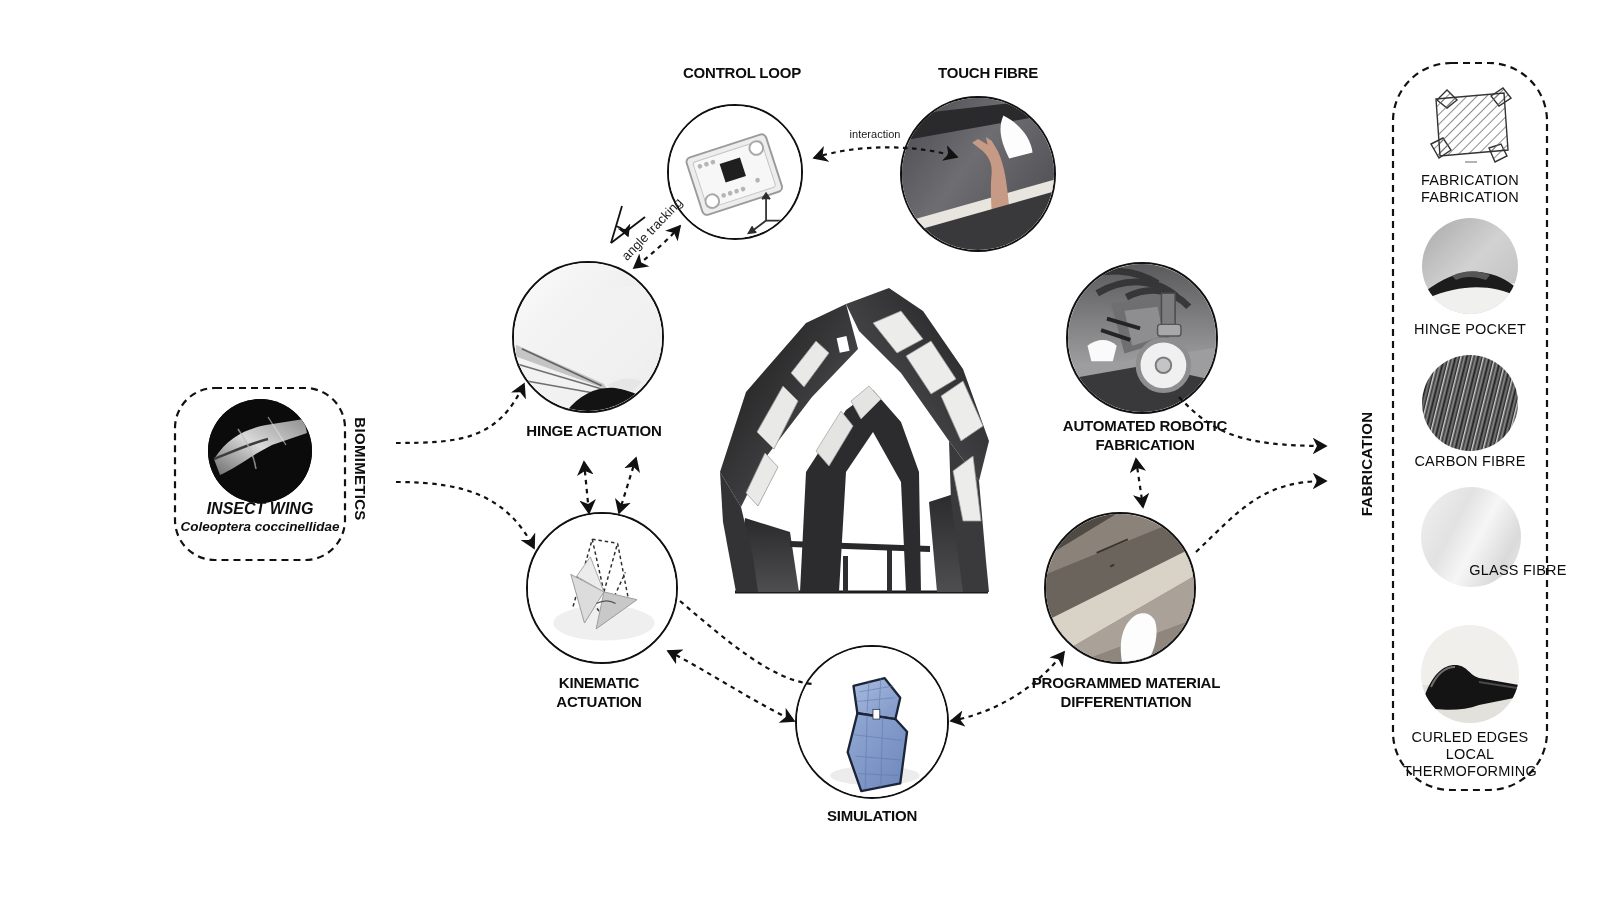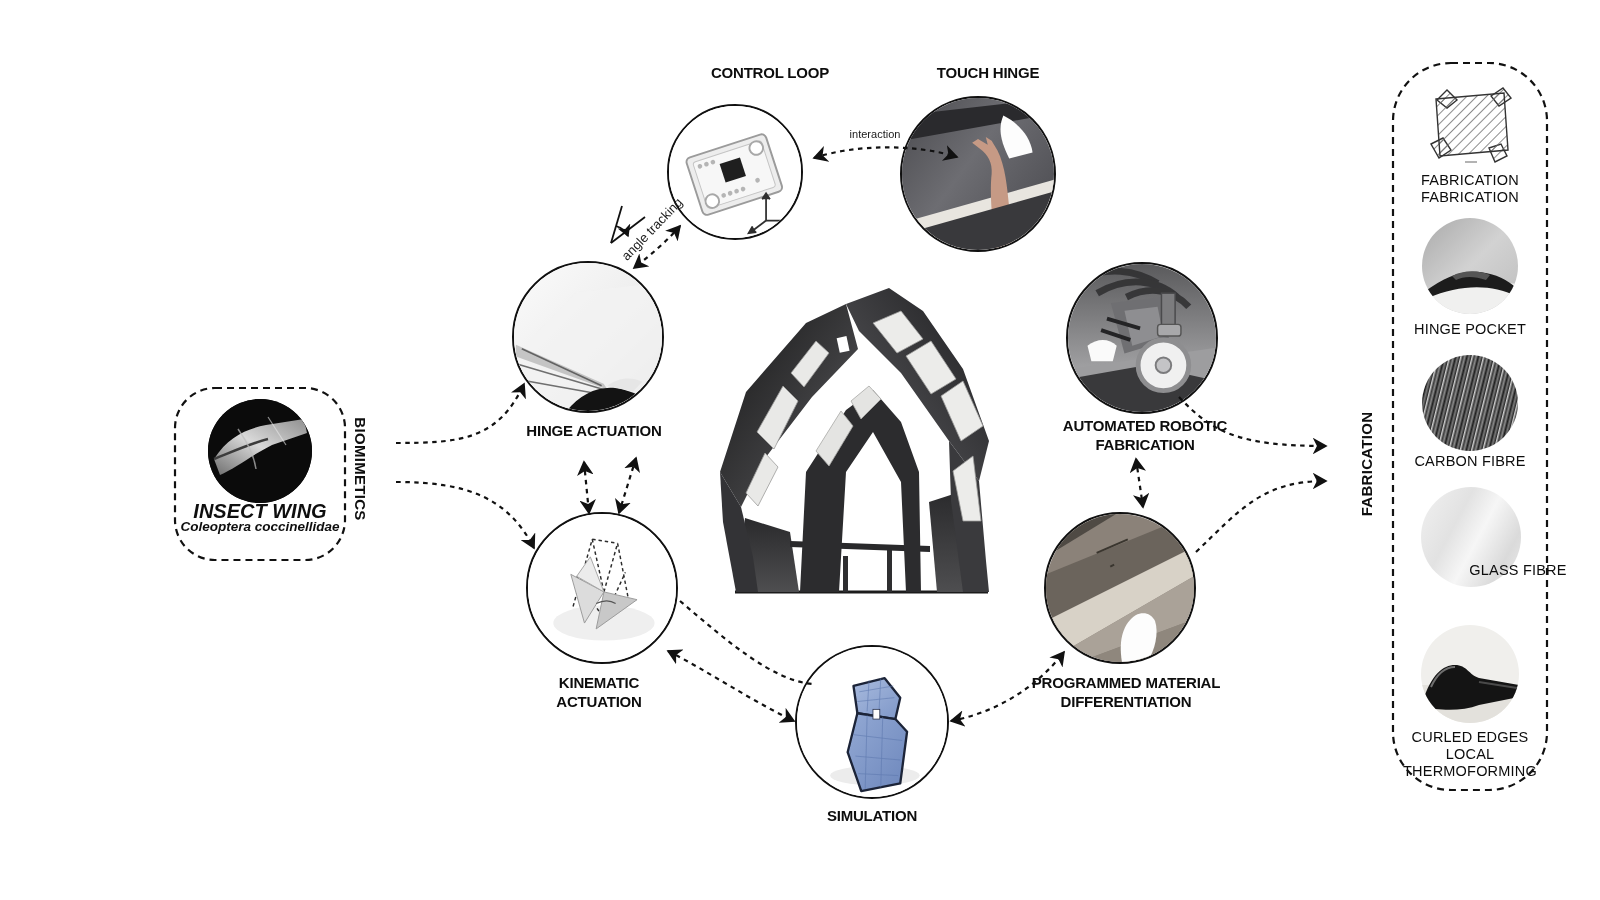--- a/index.html
+++ b/index.html
@@ -16,21 +16,21 @@
   .lbl.small{font-size:11px;font-weight:normal;color:#1a1a1a;letter-spacing:0;}
   .lbl.panel{font-weight:normal;font-size:14.5px;letter-spacing:0.2px;}
   .vlabel{position:absolute;white-space:nowrap;font-weight:bold;font-size:15px;
           letter-spacing:0.3px;z-index:5;}
   .vlabel.cw{transform:translate(-50%,-50%) rotate(90deg);}
   .vlabel.ccw{transform:translate(-50%,-50%) rotate(-90deg);}
   .rot-label{position:absolute;white-space:nowrap;font-size:13px;color:#1a1a1a;z-index:5;
              transform:translate(-50%,-50%) rotate(-46deg);}
   .bio-box{position:absolute;left:175px;top:388px;width:170px;height:172px;z-index:3;}
   .bio-title{position:absolute;left:50%;top:112px;transform:translateX(-50%);
-             font-weight:bold;font-style:italic;font-size:20px;white-space:nowrap;}
+             font-weight:bold;font-style:italic;font-size:16px;white-space:nowrap;}
   .bio-sub{position:absolute;left:50%;top:131px;transform:translateX(-50%);
            font-style:italic;font-size:13.5px;white-space:nowrap;font-weight:bold;}
   .bio-img{position:absolute;left:33px;top:11px;width:104px;height:104px;border-radius:50%;
            overflow:hidden;background:#0c0c0c;}
   .panel-item-circle{position:absolute;border-radius:50%;overflow:hidden;z-index:4;}
   .tex-carbon{background:repeating-linear-gradient(104deg,#1c1c1c 0px,#787878 2px,#2e2e2e 4px,
               #cfcfcf 5px,#3b3b3b 7px,#8a8a8a 9px,#202020 11px);}
   .tex-glass{background:linear-gradient(118deg,#f1f1f1 0%,#e2e2e2 35%,#f6f6f6 55%,#dadada 80%,#ebebeb 100%);}
 </style>
 </head>
@@ -204,41 +204,41 @@
       <g stroke="#2e2e2e" stroke-width="1.8" fill="none">
         <line x1="100" y1="118" x2="100" y2="92"></line>
           <path d="M 96 96 L 100 90 L 104 96" fill="#2e2e2e"></path>
         <line x1="100" y1="118" x2="124" y2="118"></line>
           <path d="M 120 114 L 126 118 L 120 122" fill="#2e2e2e"></path>
         <line x1="100" y1="118" x2="84" y2="130"></line>
           <path d="M 86 124 L 82 131 L 90 130" fill="#2e2e2e"></path>
       </g>
     </svg>
   </div>
-  <div class="lbl" style="left:742px;top:64px;margin-left:28px;">CONTROL LOOP</div>
+  <div class="lbl" style="left:742px;top:64px;">CONTROL LOOP</div>
 
   <div class="node-circle" style="left:900px;top:96px;width:156px;height:156px;">
     <svg viewBox="0 0 156 156">
       <defs>
         <linearGradient id="tl" x1="0" y1="0" x2="1" y2="0.6">
           <stop offset="0" stop-color="#4a4a4e"></stop>
             <stop offset="0.55" stop-color="#6d6d72"></stop>
             <stop offset="1" stop-color="#55555a"></stop>
         </linearGradient>
       </defs>
       <rect width="156" height="156" fill="#8d8d90"></rect>
       <path d="M 0 120 L 156 74 L 156 156 L 0 156 Z" fill="#e8e5df"></path>
       <path d="M 0 0 L 156 0 L 156 84 L 0 128 Z" fill="url(#tl)"></path>
       <path d="M 0 18 L 156 0 L 156 16 L 0 44 Z" fill="#2a2a2d"></path>
       <path d="M 104 18 C 120 26 132 40 134 56 L 110 62 C 102 46 98 32 104 18 Z" fill="#fdfdfd"></path>
       <path d="M 96 156 C 92 120 90 96 92 78 C 93 66 88 58 80 52 L 72 46 L 78 42 L 88 48 L 86 40 L 92 44 L 98 54 C 106 70 108 92 110 112 L 114 156 Z" fill="#c69a85"></path>
       <path d="M 0 140 L 156 96 L 156 156 L 0 156 Z" fill="#39393c"></path>
     </svg>
   </div>
-  <div class="lbl" style="left:988px;top:64px;">TOUCH HINGE</div>
+  <div class="lbl" style="left:988px;top:64px;">TOUCH FIBRE</div>
   <div class="lbl small" style="left:875px;top:128px;">interaction</div>
   <div class="rot-label" style="left:652px;top:229px;">angle tracking</div>
 
   <div class="node-circle" style="left:526px;top:512px;width:152px;height:152px;">
     <svg viewBox="0 0 152 152">
       <rect width="152" height="152" fill="#fff"></rect>
       <ellipse cx="78" cy="112" rx="52" ry="18" fill="#efefef"></ellipse>
       <g fill="none" stroke="#2c2c2c" stroke-width="1.5" stroke-dasharray="3.5 3">
         <path d="M 78 80 L 66 26 L 46 96"></path>
         <path d="M 78 80 L 92 30 L 104 92"></path>

